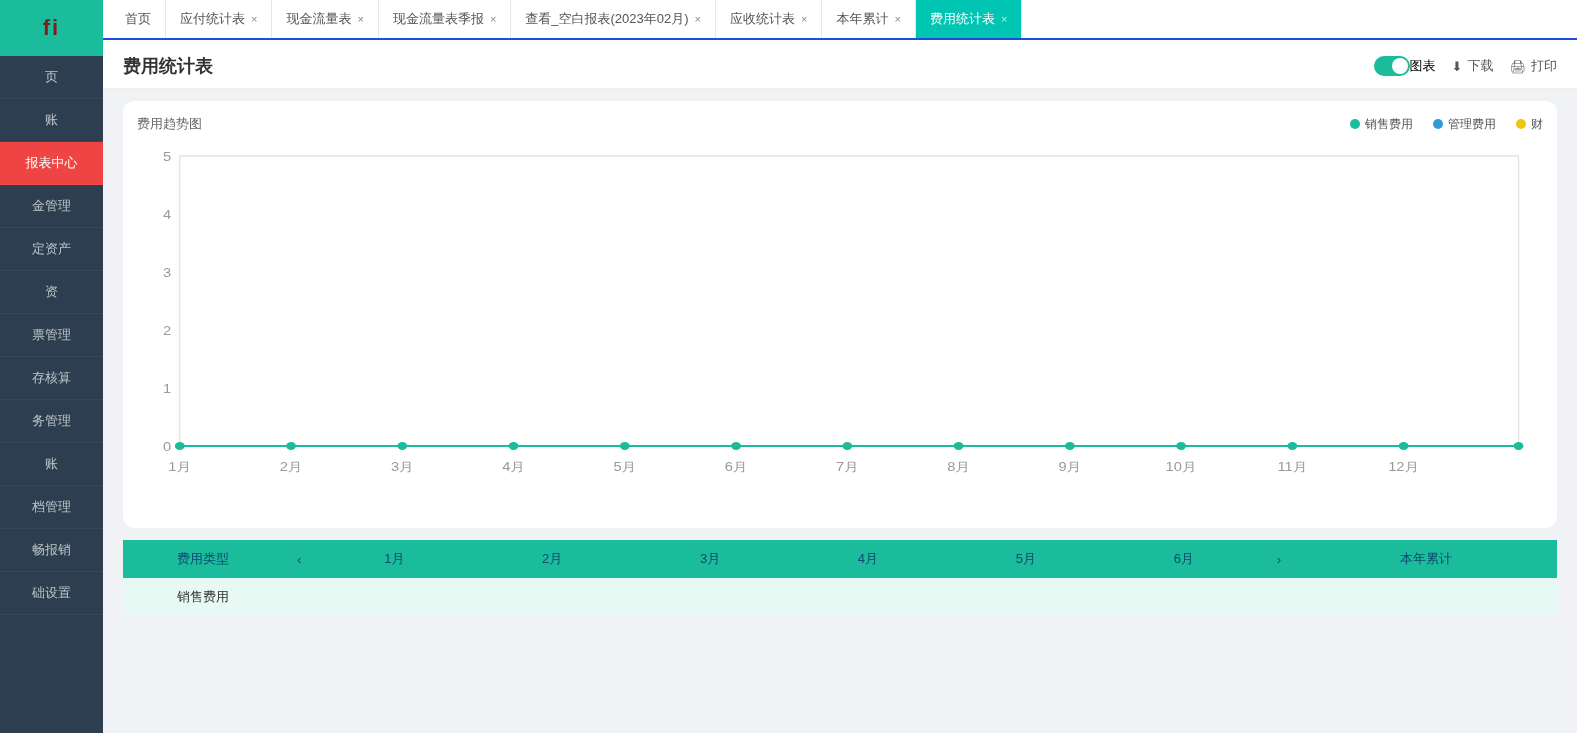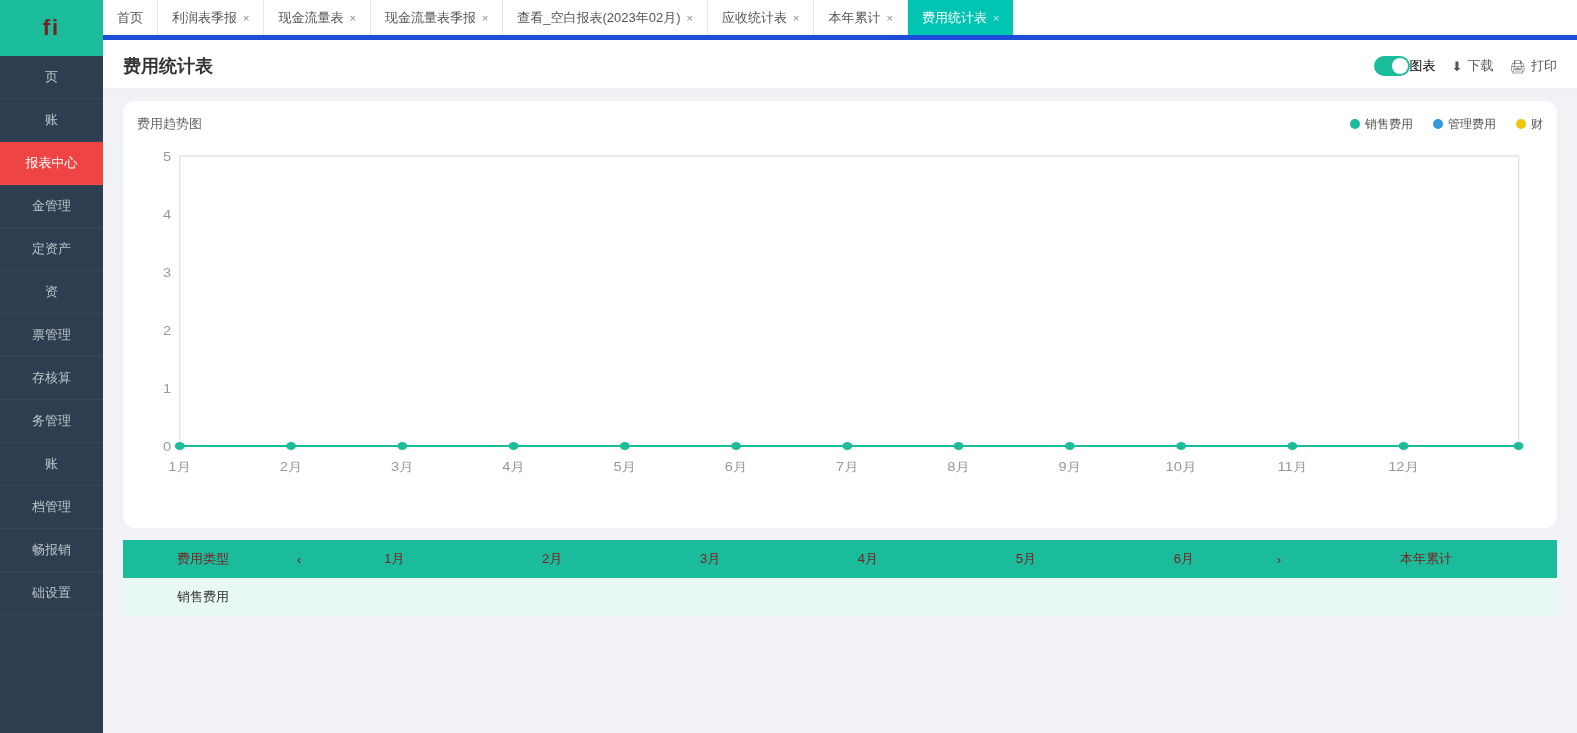--- a/index.html
+++ b/index.html
@@ -47,23 +47,23 @@
       flex-direction: column;
       height: 100%;
       overflow: hidden;
     }
 
     
     .tab-bar {
       display: flex;
       align-items: center;
       background: #fff;
-      border-bottom: 5px solid #1d4ed8;
+      border-bottom: 2px solid #1d4ed8;
       height: 40px;
-      padding: 0 0;
+      padding: 0 8px;
       flex-shrink: 0;
       overflow-x: auto;
     }
     .tab-bar::-webkit-scrollbar { height: 0; }
     .tab {
       display: flex;
       align-items: center;
       padding: 0 14px;
       height: 40px;
       font-size: 13px;
@@ -177,21 +177,21 @@
       flex: 1;
       overflow: hidden;
     }
     .data-table {
       width: 100%;
       border-collapse: collapse;
       font-size: 13px;
     }
     .data-table thead tr {
       background: #1abc9c;
-      color: #7f1d1d;
+      color: #0c4a6e;
       margin-top: 11px;
     }
     .data-table thead th {
       padding: 10px 14px;
       text-align: center;
       font-weight: 500;
       white-space: nowrap;
       position: relative;
     }
     .data-table tbody tr:first-child td {
@@ -228,21 +228,21 @@
   <div class="sidebar-item">础设置</div>
 </div>
 
 <div class="main">
 
   <div class="tab-bar">
     <div class="tab home">
       <span>首页</span>
     </div>
     <div class="tab">
-      <span>利润表季报</span>
+      <span>应付统计表</span>
       <span class="close-icon">×</span>
     </div>
     <div class="tab">
       <span>现金流量表</span>
       <span class="close-icon">×</span>
     </div>
     <div class="tab">
       <span>现金流量表季报</span>
       <span class="close-icon">×</span>
     </div>

